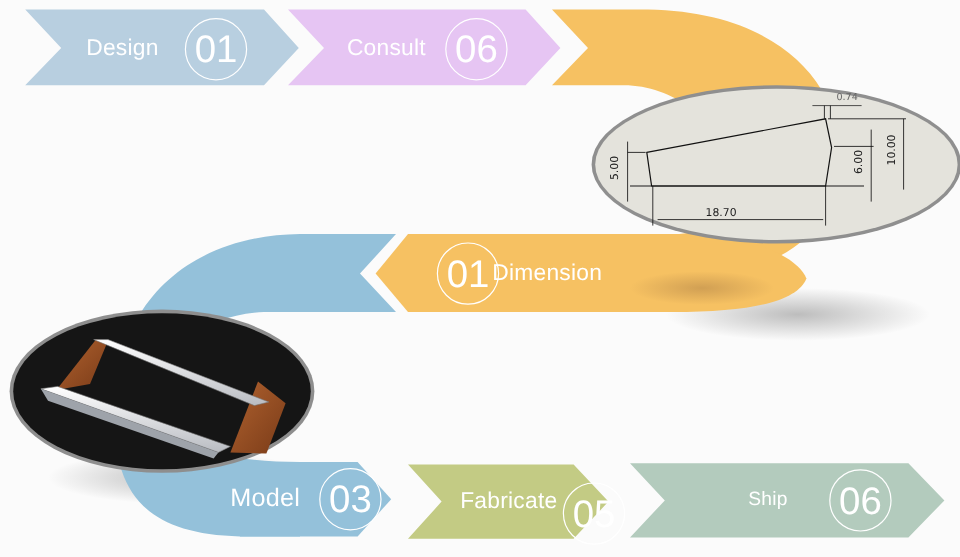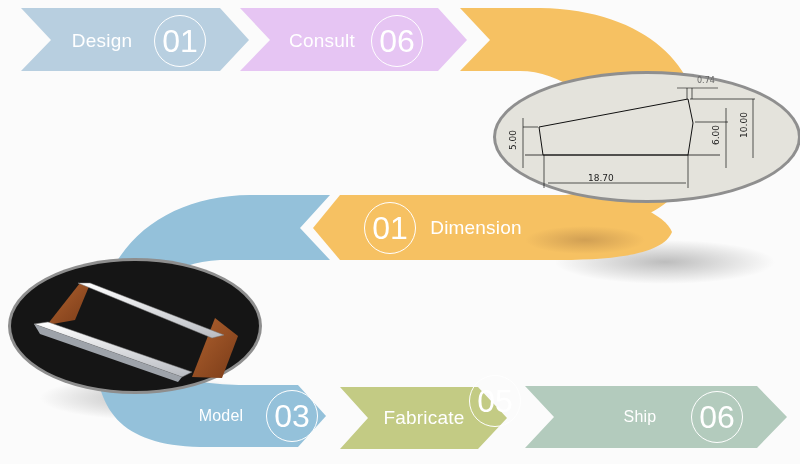--- a/index.html
+++ b/index.html
@@ -95,27 +95,27 @@
   </g>
 </svg>
 
 <div class="label" style="left:102px; top:41px; font-size:19px;">Design</div>
 <div class="num" style="left:180px; top:41px;">01</div>
 
 <div class="label" style="left:322px; top:41px; font-size:19px;">Consult</div>
 <div class="num" style="left:397px; top:41px;">06</div>
 
 <div class="num" style="left:390px; top:228px;">01</div>
-<div class="label" style="left:476px; top:228px; font-size:19px;">Dimension</div>
+<div class="label" style="left:456px; top:228px; font-size:19px;">Dimension</div>
 
-<div class="label" style="left:221px; top:416px; font-size:16px;">Model</div>
+<div class="label" style="left:221px; top:416px; font-size:21px;">Model</div>
 <div class="num" style="left:292px; top:416px;">03</div>
 
 <div class="label" style="left:424px; top:418px; font-size:19px;text-align:right;">Fabricate</div>
-<div class="num" style="left:495px; top:401px;">05</div>
+<div class="num" style="left:495px; top:428px;">05</div>
 
 <div class="label" style="left:640px; top:417px; font-size:16px;">Ship</div>
 <div class="num" style="left:717px; top:417px;text-align:right;">06</div>
 
 <div class="dim" style="left:588px; top:173px;">18.70</div>
 <div class="dim" style="left:503px; top:135px; transform:rotate(-90deg);">5.00</div>
 <div class="dim" style="left:706px; top:130px; transform:rotate(-90deg);">6.00</div>
 <div class="dim" style="left:731px; top:120px; transform:rotate(-90deg);">10.00</div>
 <div class="dim" style="left:697px; top:76px; color:#666; font-size:8px;">0.74</div>
 

